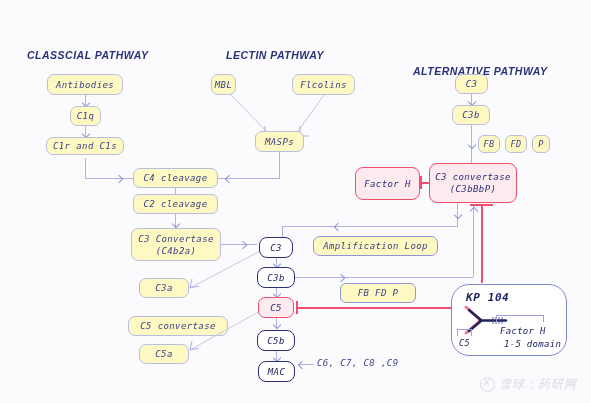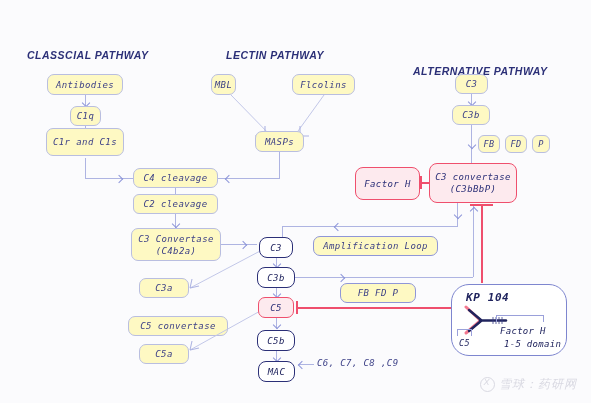--- a/index.html
+++ b/index.html
@@ -175,21 +175,21 @@
   <div class="col-title" style="left:27px; top:49px;">CLASSCIAL PATHWAY</div>
   <div class="col-title" style="left:226px; top:49px;">LECTIN PATHWAY</div>
   <div class="col-title" style="left:413px; top:49px;margin-top:16px;">ALTERNATIVE PATHWAY</div>
 
   <div class="node" style="left:47px; top:74px; width:76px; height:21px;">Antibodies</div>
   <div class="ln v" style="left:85px; top:95px; height:11px;"></div>
   <div class="ar down" style="left:82.5px; top:100px;"></div>
   <div class="node" style="left:70px; top:106px; width:31px; height:20px;">C1q</div>
   <div class="ln v" style="left:85px; top:126px; height:11px;"></div>
   <div class="ar down" style="left:82.5px; top:131px;"></div>
-  <div class="node" style="left:46px; top:128px; width:78px; height:28px;">C1r and C1s</div>
+  <div class="node" style="left:46px; top:137px; width:78px; height:18px;">C1r and C1s</div>
 
   <div class="ln v" style="left:85px; top:158px; height:20px;"></div>
   <div class="ln h" style="left:85px; top:178px; width:48px;"></div>
   <div class="ar right" style="left:116px; top:175.5px;"></div>
 
   <div class="node" style="left:133px; top:168px; width:85px; height:20px;">C4 cleavage</div>
   <div class="ln v" style="left:175px; top:188px; height:8px;"></div>
   <div class="node" style="left:133px; top:194px; width:85px; height:20px;border-radius:6px;">C2 cleavage</div>
   <div class="ln v" style="left:175px; top:214px; height:14px;"></div>
   <div class="ar down" style="left:172.5px; top:221px;"></div>
@@ -260,21 +260,21 @@
   <div class="ar left" style="left:335px; top:223.5px;"></div>
   <div class="ln v" style="left:282px; top:226px; height:16px;"></div>
 
   <div class="node loop" style="left:313px; top:236px; width:125px; height:20px;">Amplification Loop</div>
 
   <div class="ln h" style="left:291px; top:277px; width:182px;"></div>
   <div class="ar right" style="left:338px; top:274.5px;"></div>
   <div class="ln v" style="left:473px; top:204px; height:73px;"></div>
   <div class="ar up" style="left:470.5px; top:208px;"></div>
 
-  <div class="node loop" style="left:340px; top:283px; width:76px; height:20px;">FB  FD  P</div>
+  <div class="node loop" style="left:340px; top:283px; width:76px; height:20px;border-radius:6px;">FB  FD  P</div>
 
   <div class="node strong" style="left:259px; top:237px; width:34px; height:21px;">C3</div>
   <div class="ln v" style="left:276px; top:258px; height:9px;"></div>
   <div class="ar down" style="left:273.5px; top:261px;"></div>
 
   <div class="node strong" style="left:257px; top:267px; width:38px; height:21px;">C3b</div>
   <div class="ln v" style="left:276px; top:288px; height:9px;"></div>
   <div class="ar down" style="left:273.5px; top:291px;"></div>
 
   <div class="node pinkbox small" style="left:258px; top:297px; width:36px; height:21px;">C5</div>

